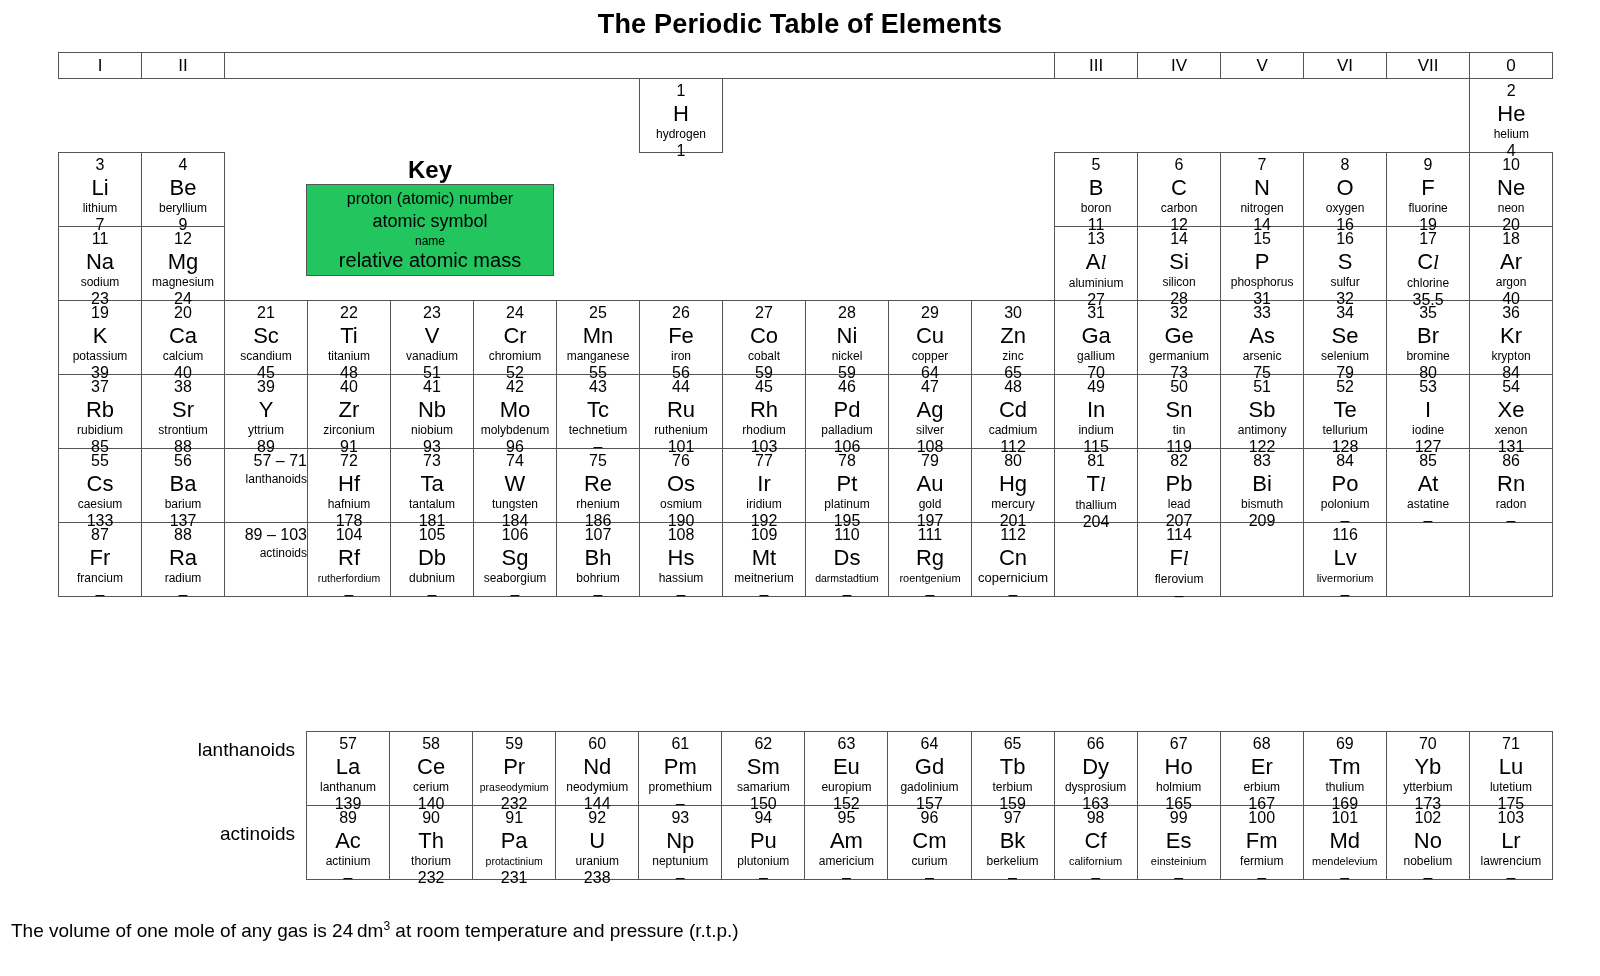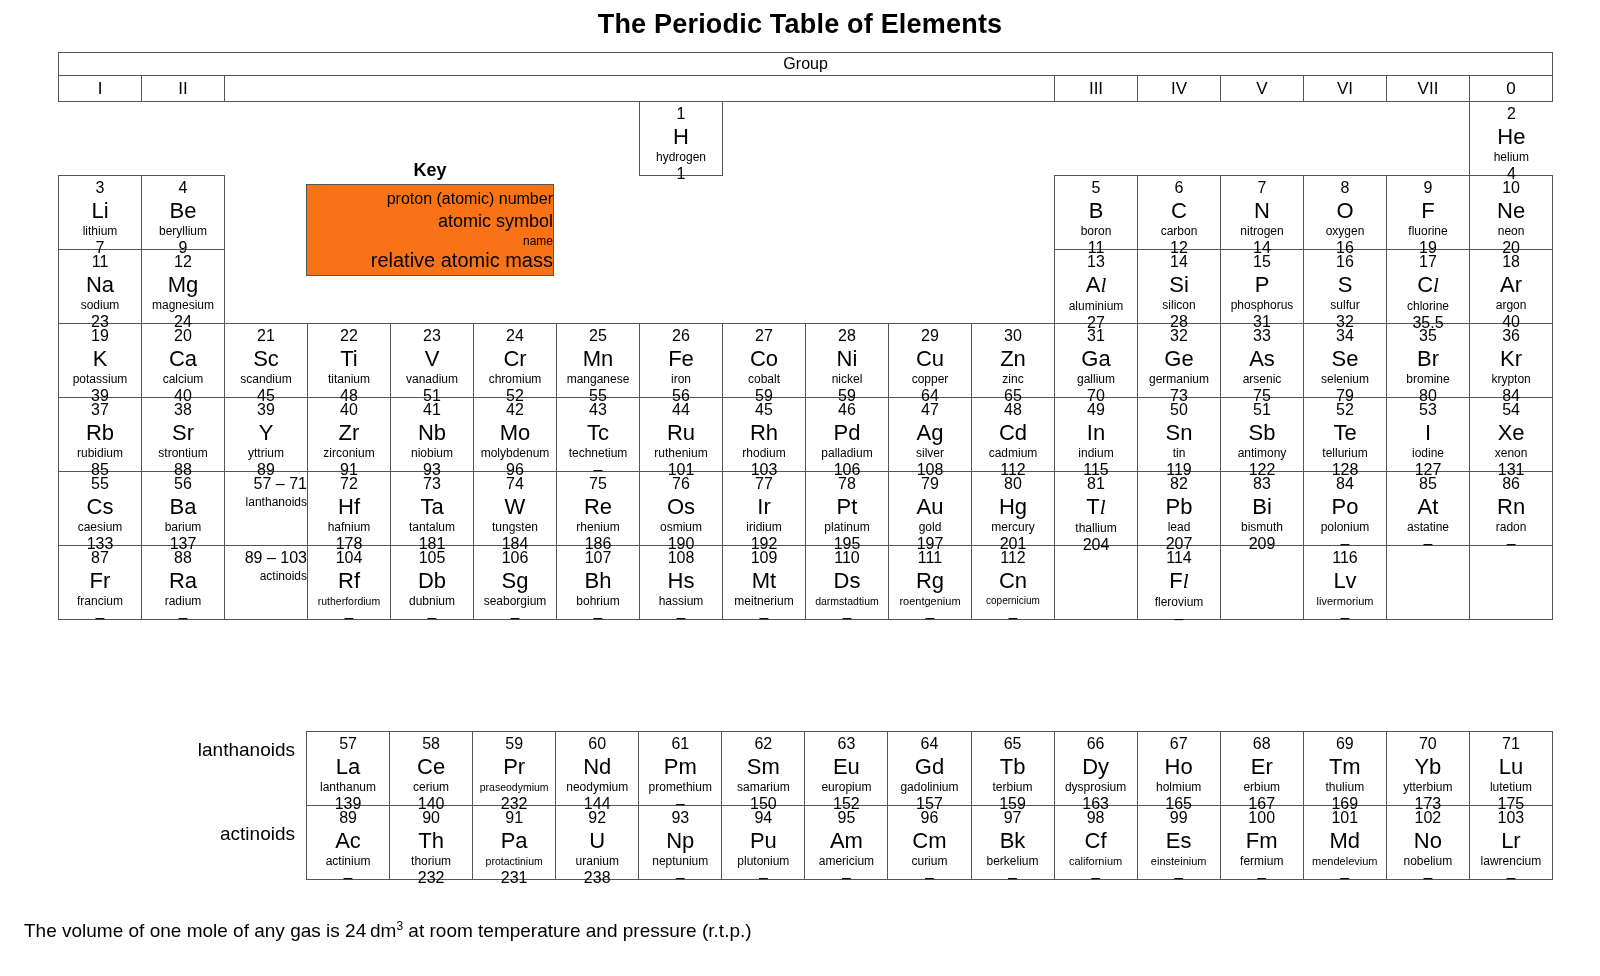--- a/index.html
+++ b/index.html
@@ -108,30 +108,29 @@
   
   #key-wrap {
     position: absolute;
     left: 306px;
     top: 158px;
     width: 248px;
     text-align: center;
     z-index: 5;
   }
   #key-title {
-    font-size: 18px;
+    font-size: 24px;
     font-weight: bold;
     line-height: 24px;
     margin-bottom: 2px;
   }
   #key-box {
     border: 1px solid #555;
-    background: #f97316;
+    background: #22c55e;
     padding: 3px 0 4px 0;
-    text-align: right;
   }
   #key-box .k1 { font-size: 16px; line-height: 21px; }
   #key-box .k2 { font-size: 18px; line-height: 24px; }
   #key-box .k3 { font-size: 12px; line-height: 16px; }
   #key-box .k4 { font-size: 20px; line-height: 22px; }
 
   
   #fblock {
     position: absolute;
     left: 306px;
@@ -151,21 +150,21 @@
     text-align: right;
     width: 170px;
     left: 125px;
   }
   #lab-lanthanoids { top: 739px; }
   #lab-actinoids { top: 823px; }
 
   
   #footnote {
     position: absolute;
-    left: 24px;
+    left: 11px;
     top: 919px;
     font-size: 19px;
     white-space: nowrap;
   }
   #footnote sup {
     font-size: 12px;
     vertical-align: super;
   }
 </style>
 </head>
@@ -188,23 +187,20 @@
       <col style="width: 83px;">
       <col style="width: 83px;">
       <col style="width: 83px;">
       <col style="width: 83px;">
       <col style="width: 83px;">
       <col style="width: 83px;">
       <col style="width: 83px;">
       <col style="width: 83px;">
     </colgroup>
   <tbody id="main-body">
-      <tr>
-        <td colspan="18" class="group-banner">Group</td>
-      </tr>
       <tr>
         <td class="group-num">I</td>
         <td class="group-num">II</td>
         <td class="group-num" colspan="10" style="border-width: 1px; border-style: solid; border-color: rgb(85, 85, 85);"></td>
         <td class="group-num">III</td>
         <td class="group-num">IV</td>
         <td class="group-num">V</td>
         <td class="group-num">VI</td>
         <td class="group-num">VII</td>
         <td class="group-num">0</td>
@@ -883,21 +879,21 @@
             <div class="z">111</div>
             <div class="sym">Rg</div>
             <div class="nm" style="font-size:11px">roentgenium</div>
             <div class="mass">–</div>
           </div>
         </td>
         <td>
           <div class="cell">
             <div class="z">112</div>
             <div class="sym">Cn</div>
-            <div class="nm" style="font-size:10px">copernicium</div>
+            <div class="nm" style="font-size:13px">copernicium</div>
             <div class="mass">–</div>
           </div>
         </td>
         <td class="" style="border: 1px solid rgb(85, 85, 85);">
           <div class="cell"></div>
         </td>
         <td>
           <div class="cell">
             <div class="z">114</div>
             <div class="sym">F<i>l</i></div>

